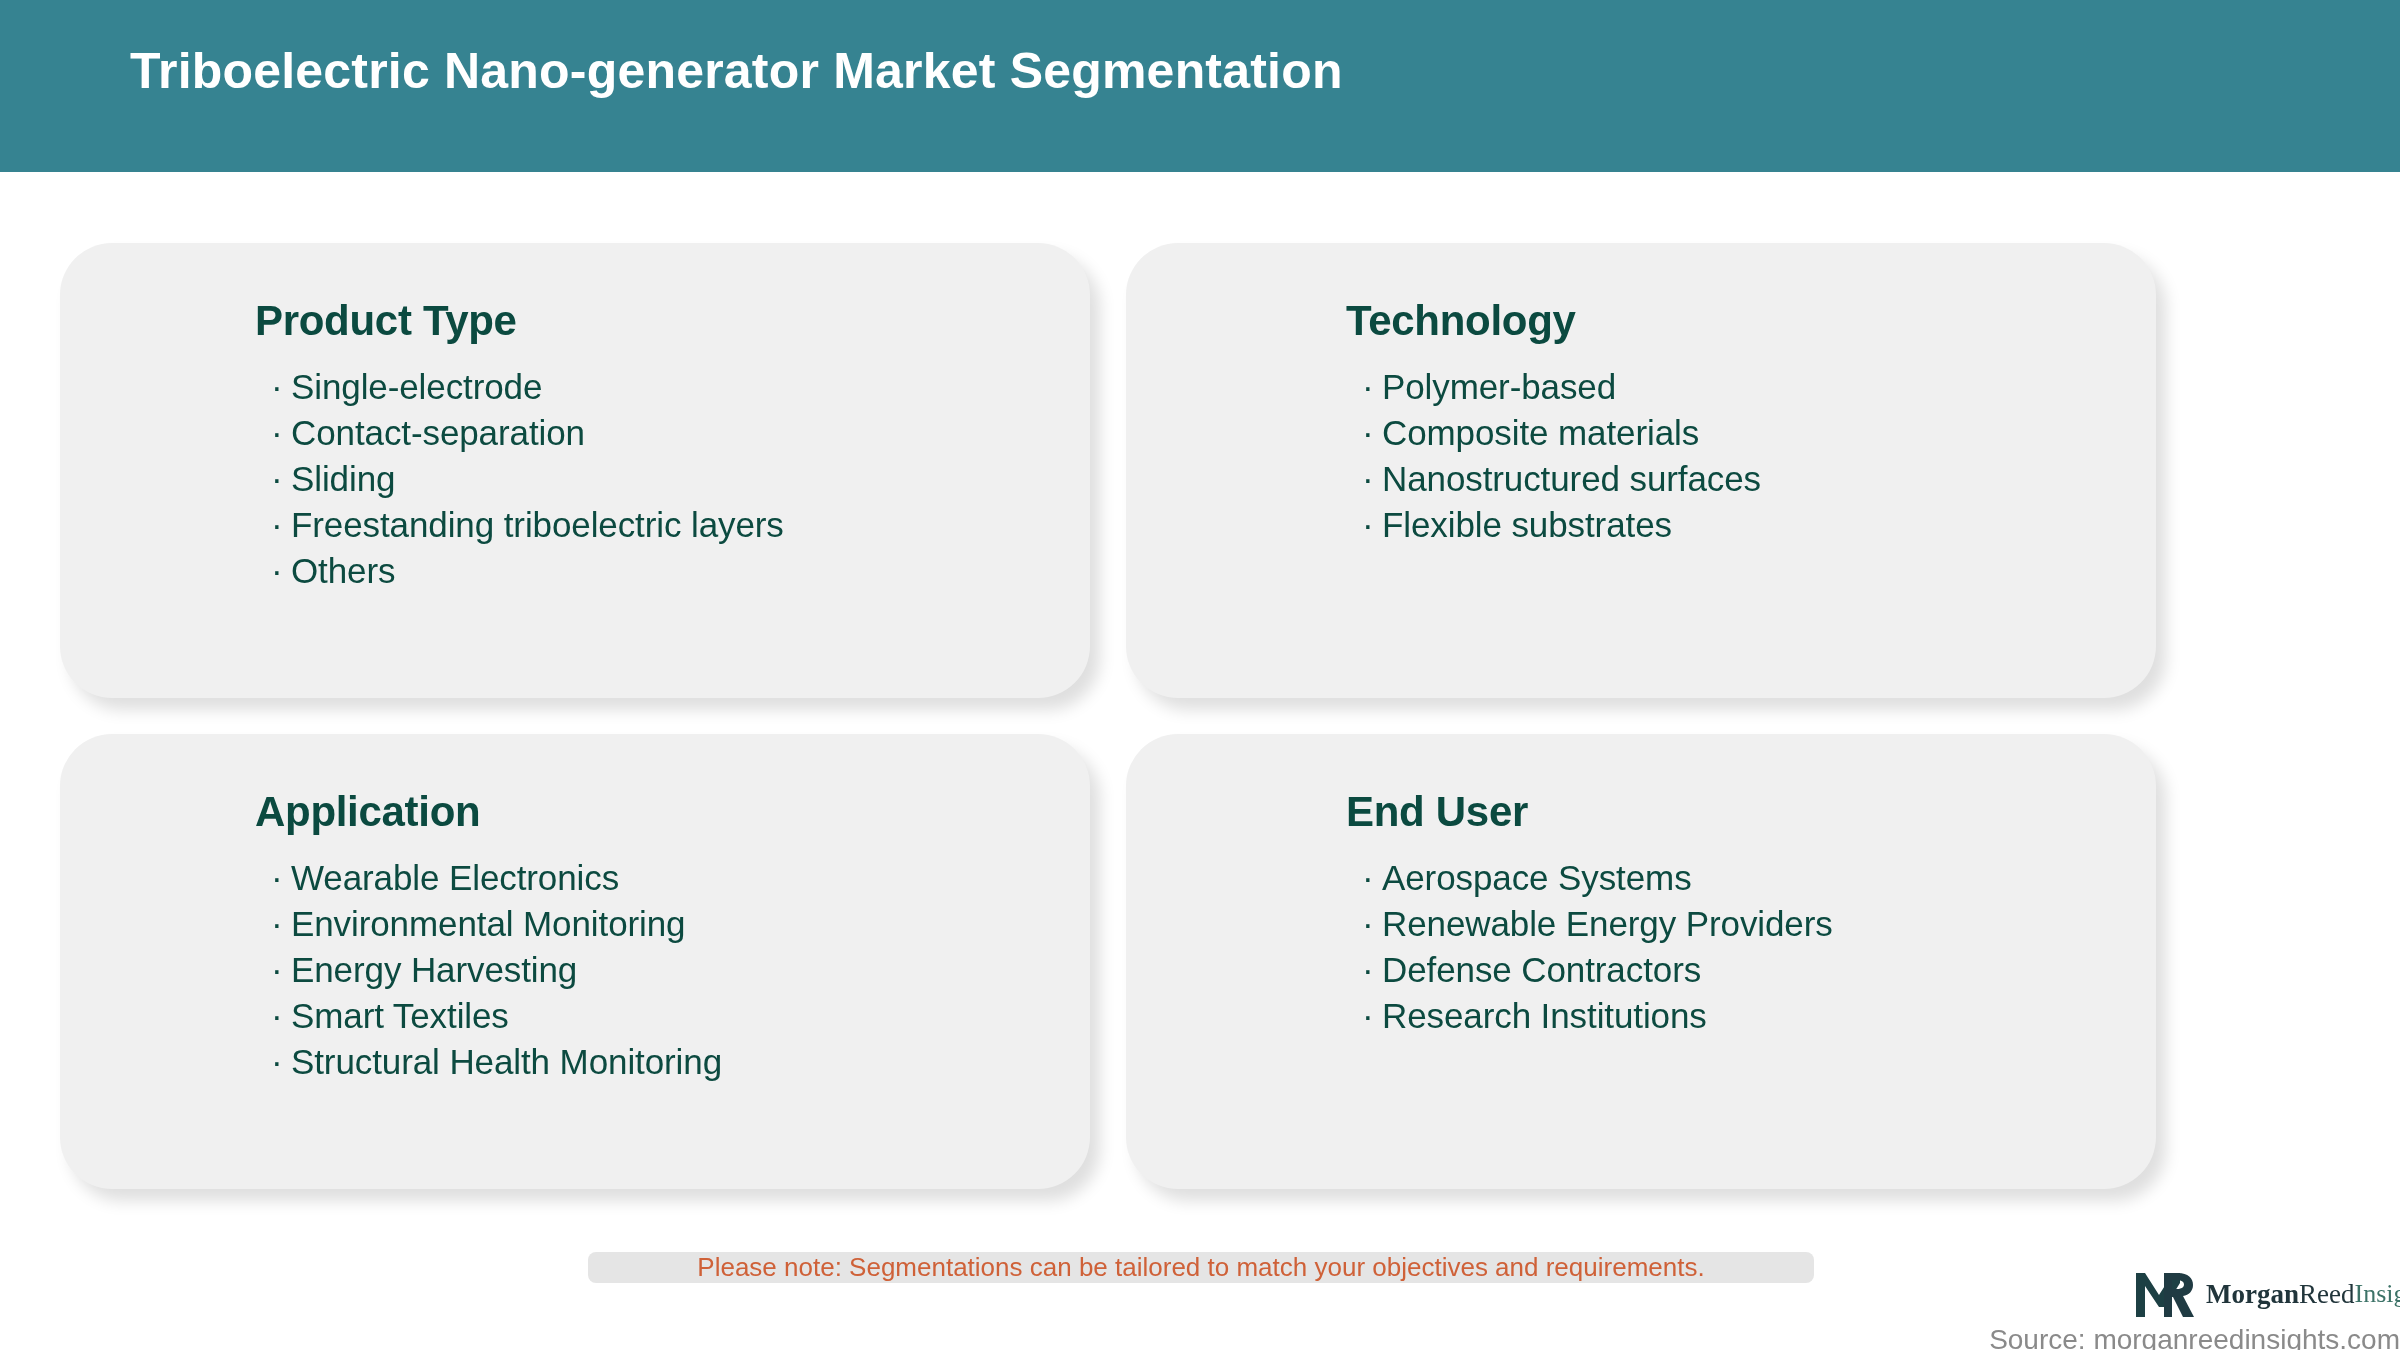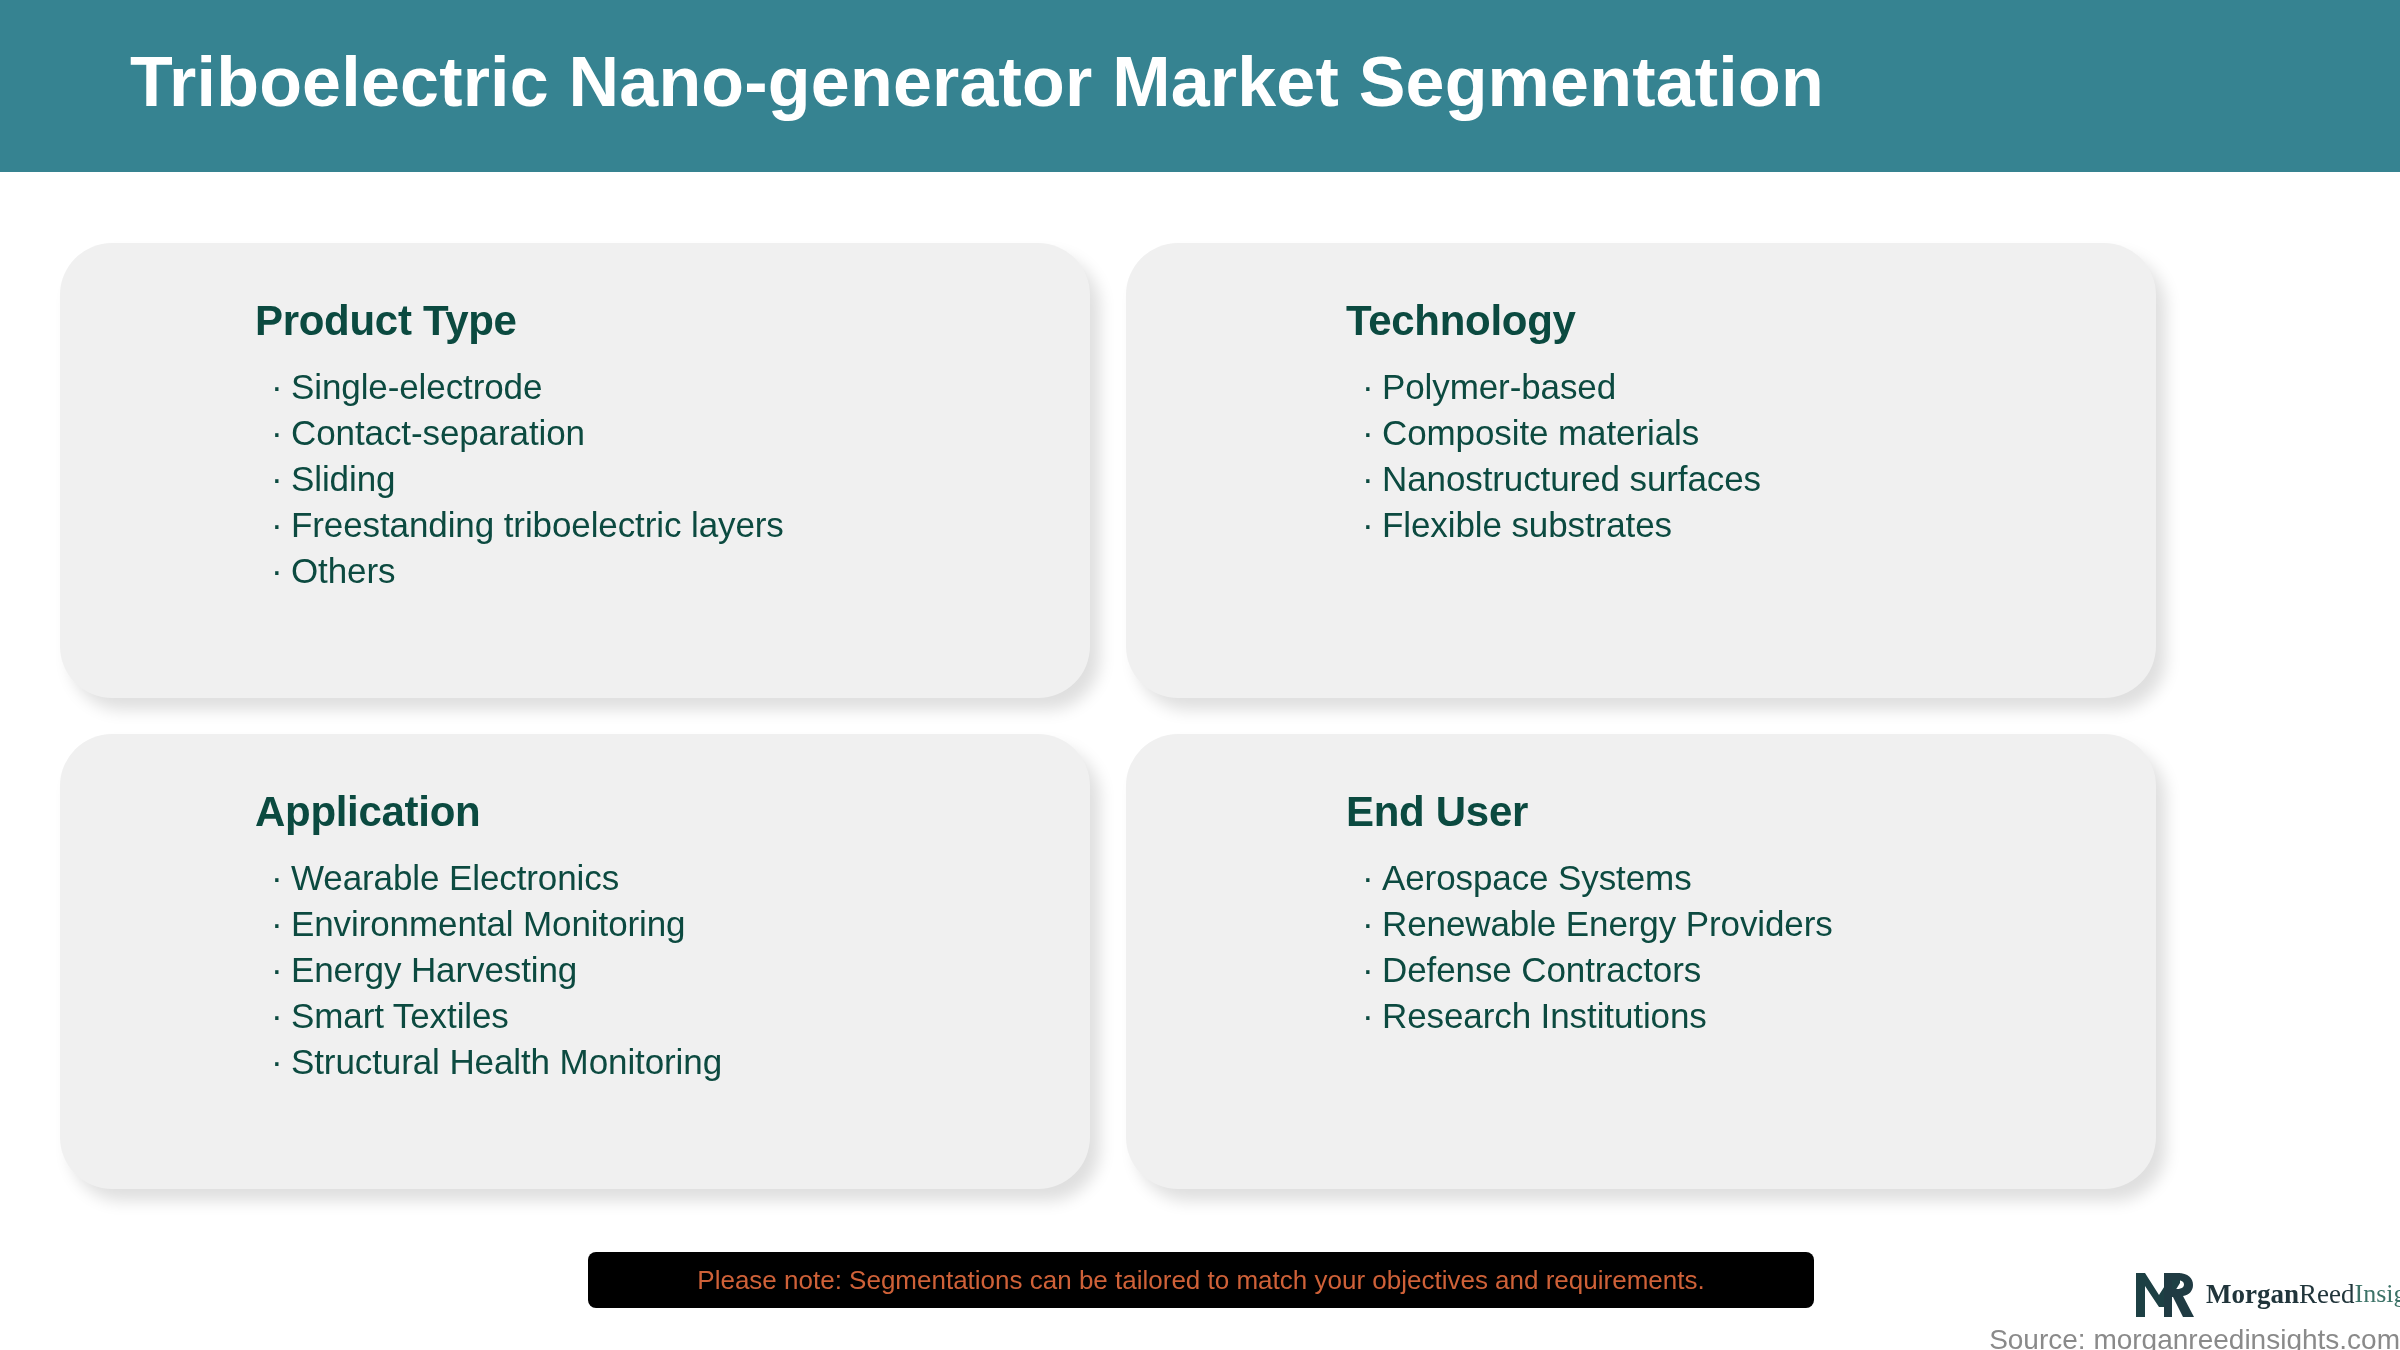--- a/index.html
+++ b/index.html
@@ -22,21 +22,21 @@
     top: 0;
     width: 2400px;
     height: 172px;
     background: #368391;
     box-sizing: border-box;
   }
   .header-title {
     position: absolute;
     left: 130px;
     top: 44px;
-    font-size: 70px;
+    font-size: 50px;
     font-weight: bold;
     color: #ffffff;
     letter-spacing: 0.2px;
     white-space: nowrap;
     line-height: 1.1;
   }
 
   
   .cards {
     position: absolute;
@@ -88,22 +88,22 @@
     width: 20px;
     color: #0C4A40;
   }
 
   
   .note-box {
     position: absolute;
     left: 588px;
     top: 1252px;
     width: 1226px;
-    height: 56px;
-    background: #000000;
+    height: 31px;
+    background: #e5e5e5;
     border-radius: 8px;
     display: flex;
     align-items: center;
     justify-content: center;
     box-sizing: border-box;
   }
   .note-text {
     font-size: 26px;
     color: #CF6138;
     white-space: nowrap;

